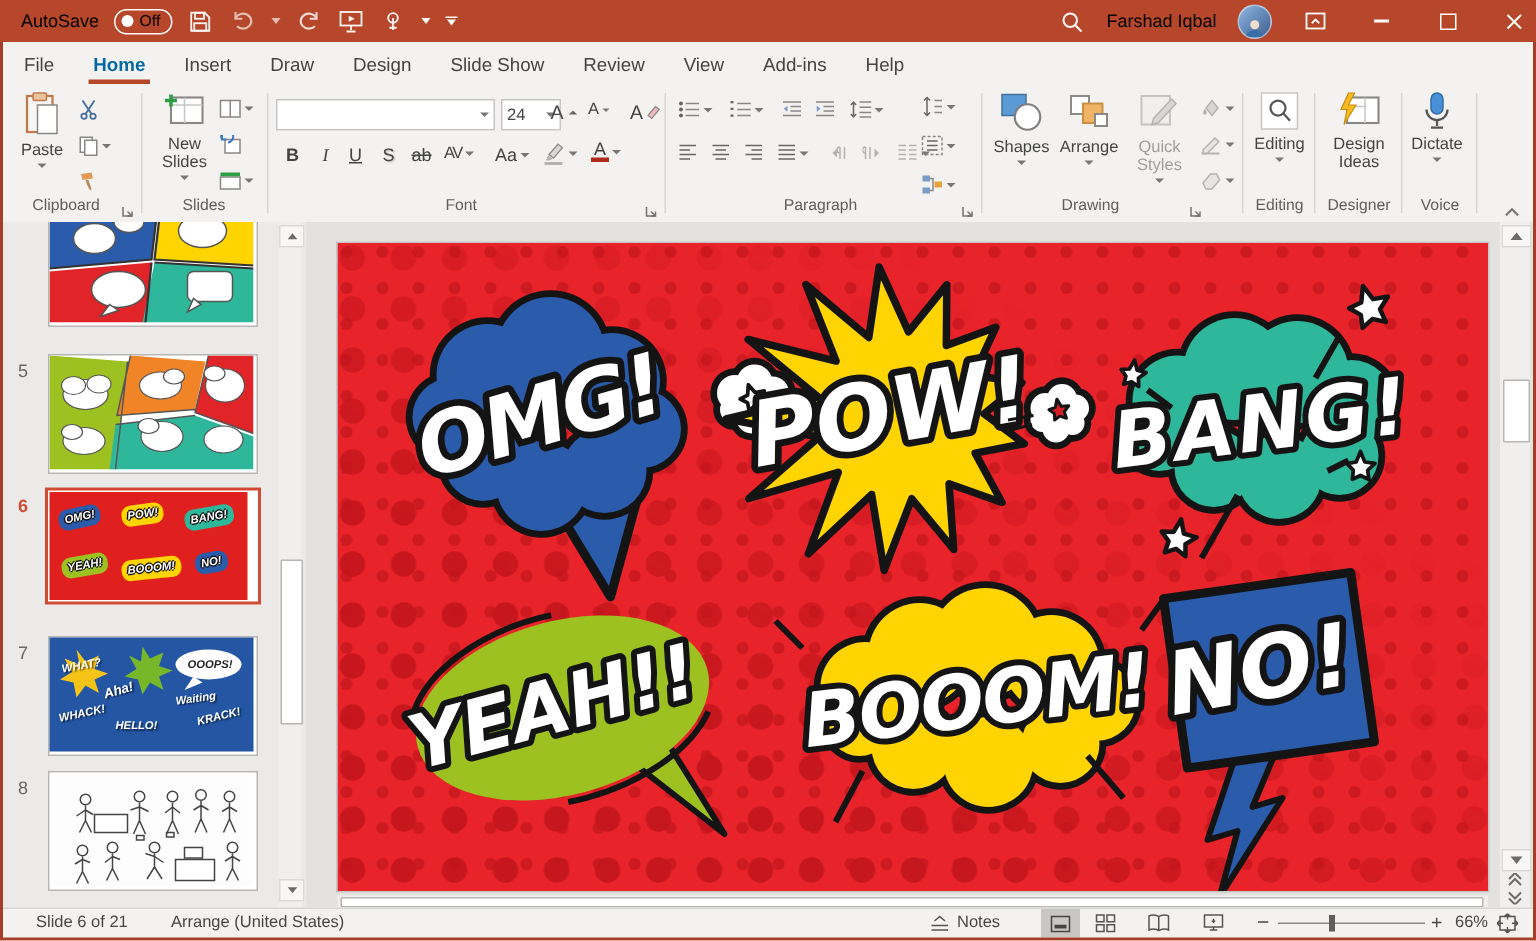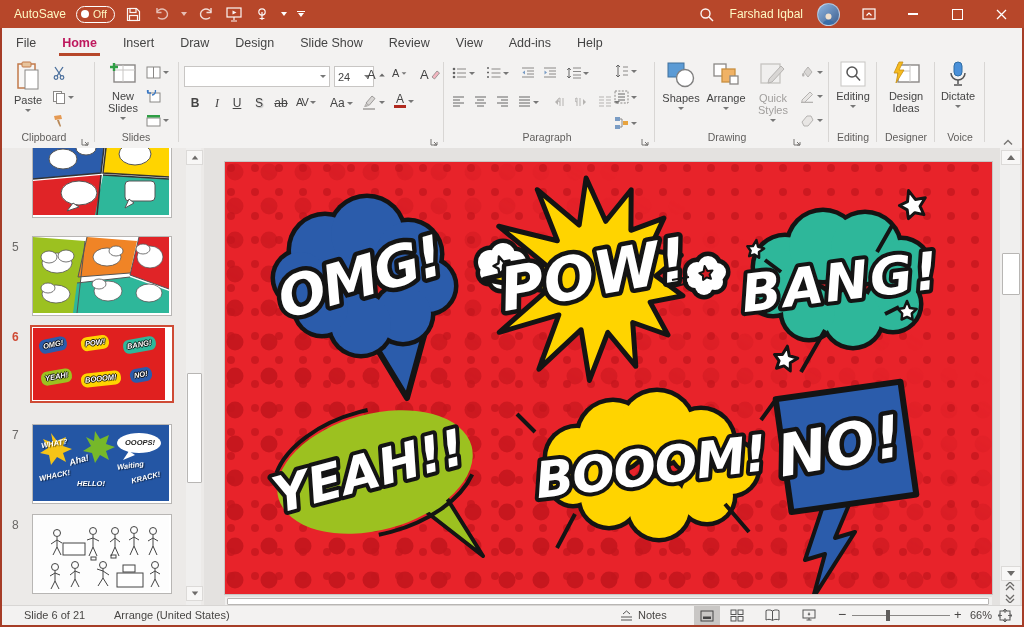--- a/index.html
+++ b/index.html
@@ -1,36 +1,36 @@
 <!DOCTYPE html>
 <html><head>
 <meta charset="utf-8">
 <style>
   html,body{margin:0;padding:0;background:#ddd;}
   .app{position:relative;width:1024px;height:627px;overflow:hidden;background:#f3f2f1;
        font-family:"Liberation Sans",sans-serif;-webkit-font-smoothing:antialiased;}
   .abs{position:absolute;}
   
-  .titlebar{position:absolute;left:0;top:0;width:1024px;height:28px;background:#b7472a;color:#fef9c3;
+  .titlebar{position:absolute;left:0;top:0;width:1024px;height:28px;background:#b7472a;color:#000000;
             display:flex;align-items:center;font-size:12px;}
   .tb-left{display:flex;align-items:center;gap:10px;padding-left:14px;}
   .autosave-pill{display:flex;align-items:center;gap:4px;border:1px solid #fff;border-radius:9px;
                  height:15px;padding:0 7px 0 4px;font-size:10.5px;}
   .autosave-dot{width:8px;height:8px;border-radius:50%;background:#fff;}
   .tb-ic{width:18px;height:18px;display:flex;align-items:center;justify-content:center;opacity:.95;}
   .tb-title{position:absolute;left:0;right:0;text-align:center;font-size:12px;pointer-events:none;}
-  .tb-right{position:absolute;right:0;top:0;height:28px;display:flex;align-items:center;gap:14px;padding-right:8px;}
+  .tb-right{position:absolute;right:0;top:0;height:28px;display:flex;align-items:center;gap:14px;padding-right:0;}
   .win-btn{width:30px;height:28px;display:flex;align-items:center;justify-content:center;}
   .avatar{width:21px;height:21px;border-radius:50%;background:linear-gradient(135deg,#8fb5e0,#3c5e8e);
           display:flex;align-items:flex-end;justify-content:center;overflow:hidden;border:1px solid rgba(255,255,255,.5);}
   .cdw{width:0;height:0;border-left:3px solid transparent;border-right:3px solid transparent;border-top:4px solid #fff;display:inline-block;}
   
   .tabbar{position:absolute;left:0;top:28px;width:1024px;height:30px;background:#f3f2f1;display:flex;align-items:center;}
   .tab{padding:0 13px;font-size:12.5px;color:#444;height:30px;display:flex;align-items:center;position:relative;}
-  .tab.active{font-weight:bold;color:#be185d;}
+  .tab.active{font-weight:bold;color:#0369a1;}
   .tab.active::after{content:"";position:absolute;left:10px;right:10px;bottom:2px;height:3px;background:#b7472a;}
   .tab-actions{position:absolute;right:10px;top:3px;display:flex;gap:8px;}
   .act-btn{display:flex;align-items:center;gap:5px;background:#fff;border:1px solid #d8d6d4;border-radius:2px;
            height:22px;padding:0 10px;color:#b7472a;font-size:12.5px;font-weight:bold;}
   
   .ribbon{position:absolute;left:0;top:58px;width:1024px;height:90px;background:#f3f2f1;border-bottom:1px solid #d8d6d4;}
   .grp-label{position:absolute;font-size:10.5px;color:#605e5c;text-align:center;top:73px;}
   .vdiv{position:absolute;top:4px;height:80px;width:1px;background:#d8d6d4;}
   .bigbtn{position:absolute;top:3px;display:flex;flex-direction:column;align-items:center;color:#444;
           font-size:11px;text-align:center;line-height:12px;gap:3px;}
@@ -315,20 +315,21 @@
         </svg>
         <span class="cd"></span>
     </div>
     <div class="smallbtn" style="left:394px;top:36px">
       <span style="display:flex;flex-direction:column;align-items:center;line-height:11px;font-size:12px">
         <span>A</span>
         <span style="width:12px;height:3px;background:#b02a1f"></span>
       </span>
         <span class="cd"></span>
     </div>
+    <div class="grp-label" style="left:180px;width:255px">Font</div>
     <div class="launcher" style="left:429px">
       <svg width="10" height="10" viewBox="0 0 10 10">
           <path d="M2 2v6h6" fill="none" stroke="#767472"></path>
           <path d="M5 5l3 3M8 5v3h-3" fill="none" stroke="#767472"></path>
         </svg>
     </div>
     <div class="vdiv" style="left:443px"></div>
 
     <div class="smallbtn" style="left:452px;top:9px">
       <svg width="15" height="12" viewBox="0 0 15 12">

